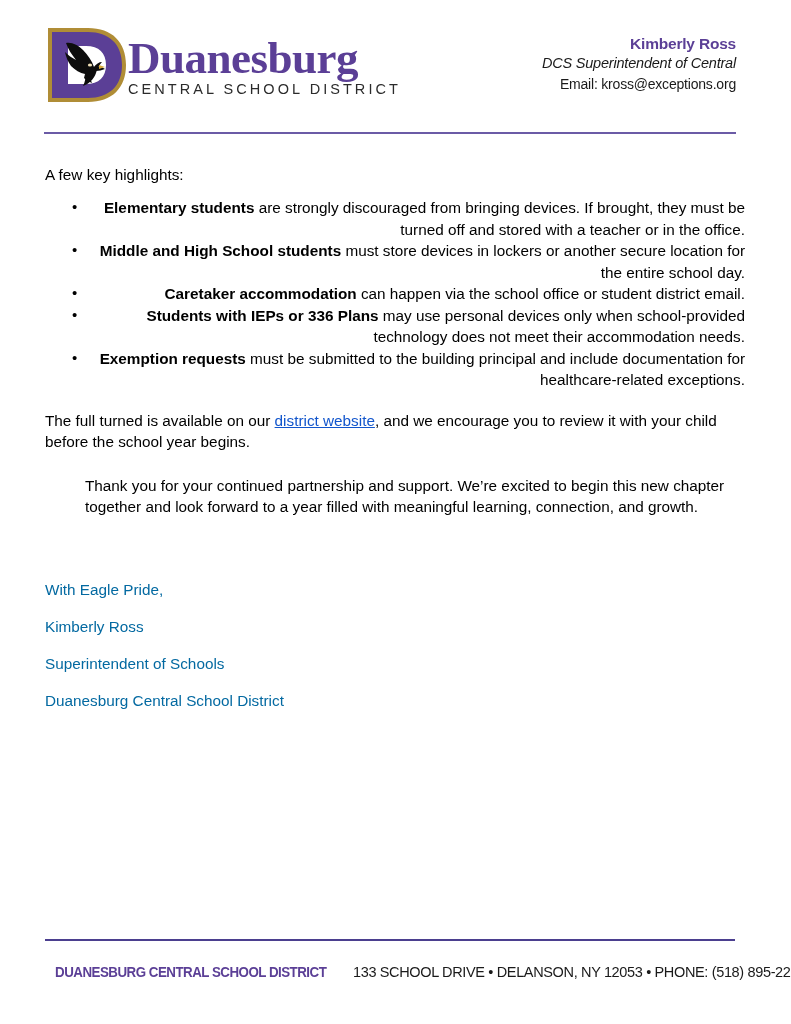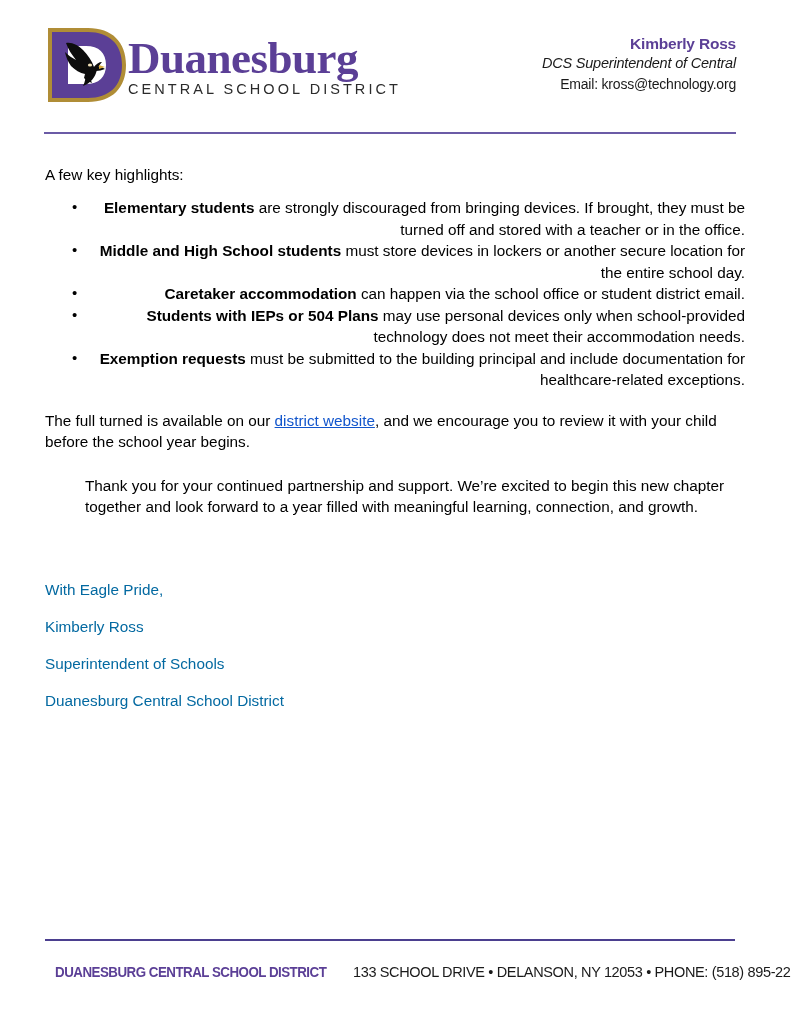--- a/index.html
+++ b/index.html
@@ -266,42 +266,42 @@
       </div>
       <div class="wordmark">
         <div class="wordmark-main">Duanesburg</div>
         <div class="wordmark-sub">CENTRAL SCHOOL DISTRICT</div>
       </div>
     </div>
 
     <div class="contact-block">
       <div class="contact-name">Kimberly Ross</div>
       <div class="contact-title">DCS Superintendent of Central</div>
-      <div class="contact-line">Email: kross@technology.org</div>
+      <div class="contact-line">Email: kross@exceptions.org</div>
     </div>
 
     <div class="header-rule"></div>
   </div>
 
   <div class="content">
 
     <p class="intro">A few key highlights:</p>
 
     <ul class="highlights">
       <li>
         <b>Elementary students</b><span> are strongly discouraged from bringing devices. If brought, they must be turned off and stored with a teacher or in the office.</span>
       </li>
       <li>
         <b>Middle and High School students</b><span> must store devices in lockers or another secure location for the entire school day.</span>
       </li>
       <li>
         <b>Caretaker accommodation</b><span> can happen via the school office or student district email.</span>
       </li>
       <li>
-        <b>Students with IEPs or 504 Plans</b><span> may use personal devices only when school-provided technology does not meet their accommodation needs.</span>
+        <b>Students with IEPs or 336 Plans</b><span> may use personal devices only when school-provided technology does not meet their accommodation needs.</span>
       </li>
       <li>
         <b>Exemption requests</b><span> must be submitted to the building principal and include documentation for healthcare-related exceptions.</span>
       </li>
     </ul>
 
     <p class="para para-policy"><span>The full turned is available on our </span><a class="doclink" href="#">district website</a><span>, and we encourage you to review it with your child before the school year begins.</span></p>
 
     <p class="para para-thanks">Thank you for your continued partnership and support. We’re excited to begin this new chapter together and look forward to a year filled with meaningful learning, connection, and growth.</p>
 

